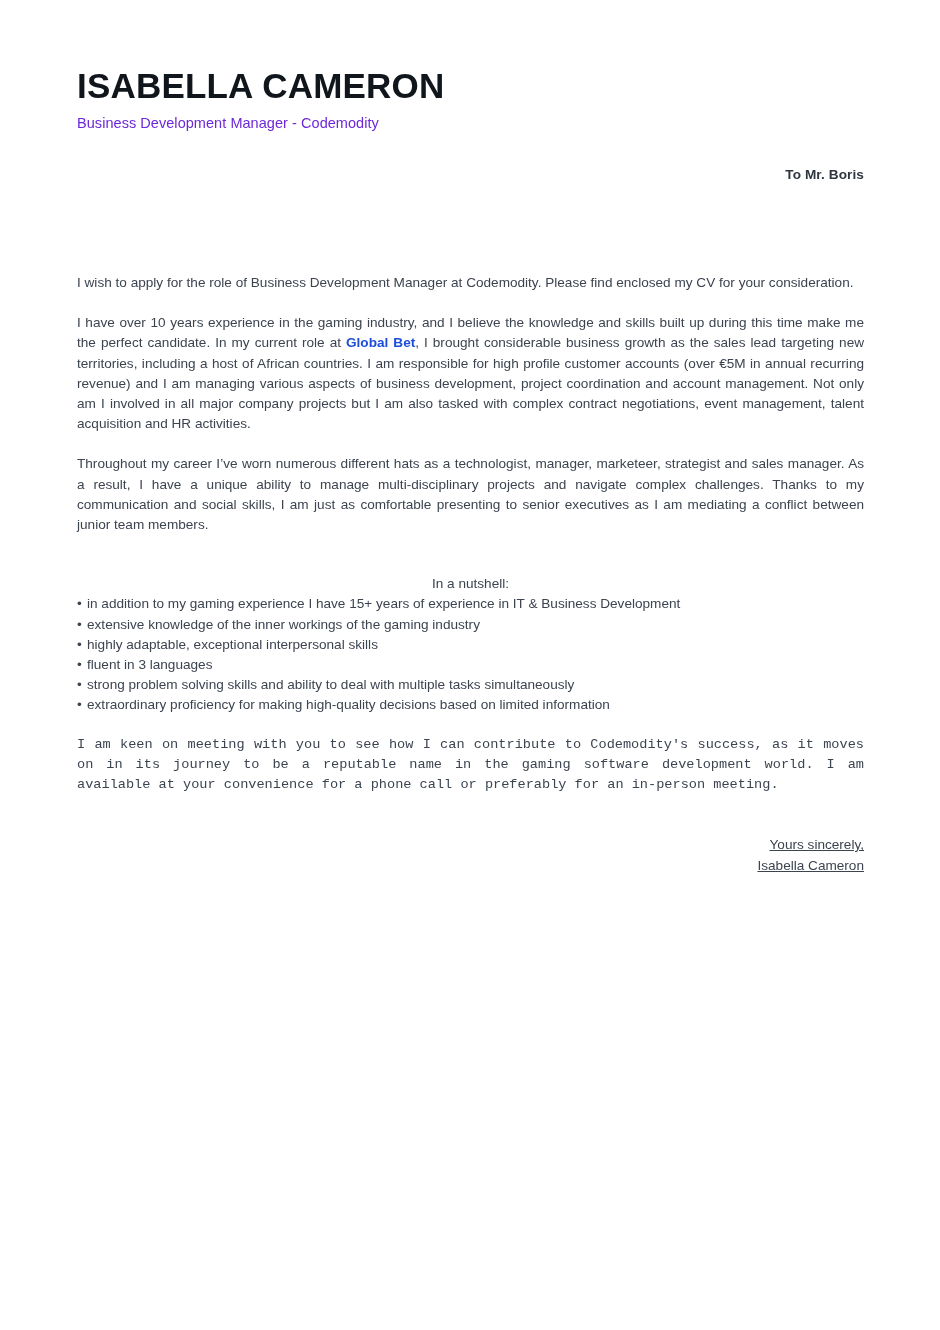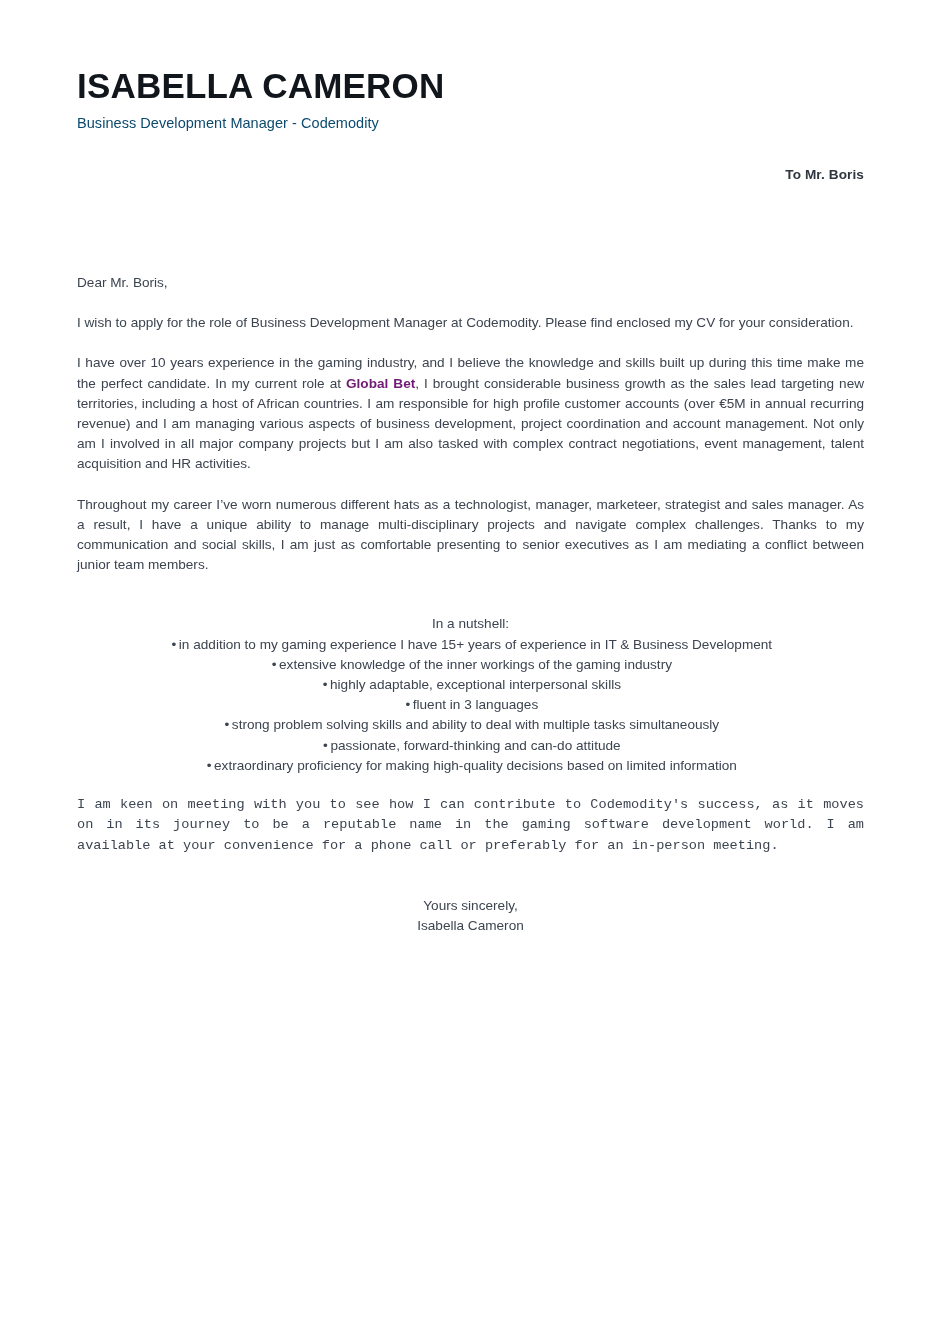--- a/index.html
+++ b/index.html
@@ -36,21 +36,21 @@
   .name {
     font-size: 35px;
     font-weight: bold;
     letter-spacing: 0.2px;
     color: #11161c;
     line-height: 1.12;
     margin: 0;
   }
   .subtitle {
     font-size: 14.5px;
-    color: #0c4a6e;
+    color: #6d28d9;
     margin-top: 9px;
     line-height: 1.3;
     letter-spacing: 0.05px;
   }
 
   
   .recipient {
     margin-top: 34px;
     font-size: 13.6px;
     font-weight: bold;
@@ -73,91 +73,90 @@
   }
   .letter p.salutation {
     text-align: left;
     margin-bottom: 20px;
   }
   .letter p.last-para {
     margin-bottom: 0;
   }
   .letter b {
     font-weight: bold;
-    color: #701a75;
+    color: #1d4ed8;
   }
 
   
   .nutshell {
     margin-top: 39px;
     color: #3c4450;
     font-size: 13.6px;
     line-height: 20.2px;
   }
   .nutshell-title {
     text-align: center;
   }
   .bullets {
     list-style: none;
     margin: 0;
     padding: 0;
   }
   .bullets li {
-    text-align: center;
+    text-align: left;
     white-space: nowrap;
   }
   .bullet-dot {
     display: inline-block;
     width: 10px;
   }
 
   .closing {
     margin-top: 19px;
     font-family: Liberation Mono, monospace;
   }
 
   .signature {
     margin-top: 40px;
     color: #3c4450;
     font-size: 13.6px;
     line-height: 20.2px;
   }
   .signature div {
-    text-align: center;
+    text-align: right;
+    text-decoration: underline;
   }
 </style>
 </head>
 <body>
 
 <div class="page">
   <div class="content">
 
     <div class="header">
       <h1 class="name">ISABELLA CAMERON</h1>
       <div class="subtitle">Business Development Manager - Codemodity</div>
     </div>
 
     <div class="recipient">To Mr. Boris</div>
 
     <div class="letter">
-      <p class="salutation">Dear Mr. Boris,</p>
       <p>I wish to apply for the role of Business Development Manager at Codemodity. Please find enclosed my CV for your consideration.</p>
       <p><span>I have over 10 years experience in the gaming industry, and I believe the knowledge and skills built up during this time make me the perfect candidate. In my current role at </span><b>Global Bet</b><span>, I brought considerable business growth as the sales lead targeting new territories, including a host of African countries. I am responsible for high profile customer accounts (over €5M in annual recurring revenue) and I am managing various aspects of business development, project coordination and account management. Not only am I involved in all major company projects but I am also tasked with complex contract negotiations, event management, talent acquisition and HR activities.</span></p>
       <p class="last-para">Throughout my career I’ve worn numerous different hats as a technologist, manager, marketeer, strategist and sales manager. As a result, I have a unique ability to manage multi-disciplinary projects and navigate complex challenges. Thanks to my communication and social skills, I am just as comfortable presenting to senior executives as I am mediating a conflict between junior team members.</p>
     </div>
 
     <div class="nutshell">
       <div class="nutshell-title">In a nutshell:</div>
       <ul class="bullets">
         <li><span class="bullet-dot">•</span><span>in addition to my gaming experience I have 15+ years of experience in IT &amp; Business Development</span></li>
         <li><span class="bullet-dot">•</span><span>extensive knowledge of the inner workings of the gaming industry</span></li>
         <li><span class="bullet-dot">•</span><span>highly adaptable, exceptional interpersonal skills</span></li>
         <li><span class="bullet-dot">•</span><span>fluent in 3 languages</span></li>
         <li><span class="bullet-dot">•</span><span>strong problem solving skills and ability to deal with multiple tasks simultaneously</span></li>
-        <li><span class="bullet-dot">•</span><span>passionate, forward-thinking and can-do attitude</span></li>
         <li><span class="bullet-dot">•</span><span>extraordinary proficiency for making high-quality decisions based on limited information</span></li>
       </ul>
     </div>
 
     <div class="letter closing">
       <p class="last-para">I am keen on meeting with you to see how I can contribute to Codemodity's success, as it moves on in its journey to be a reputable name in the gaming software development world. I am available at your convenience for a phone call or preferably for an in-person meeting.</p>
     </div>
 
     <div class="signature">
       <div>Yours sincerely,</div>

